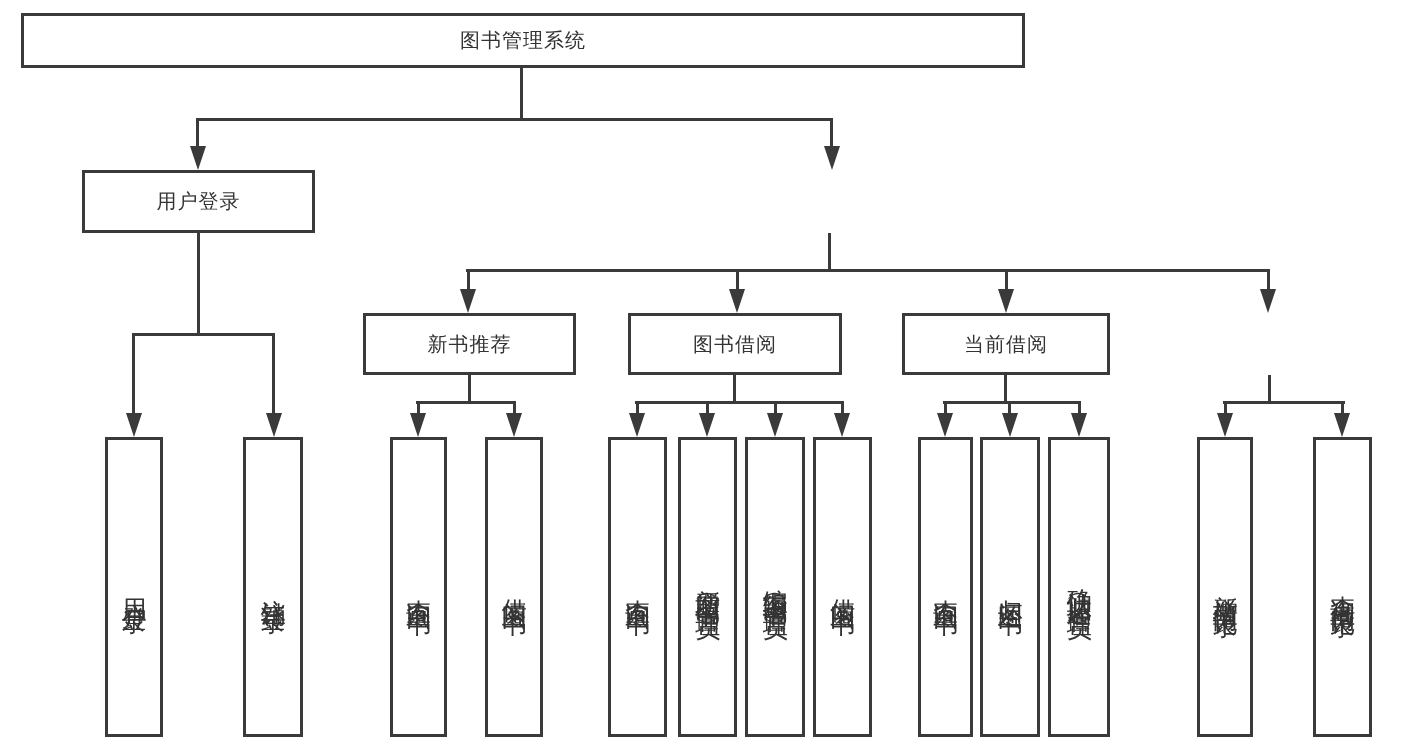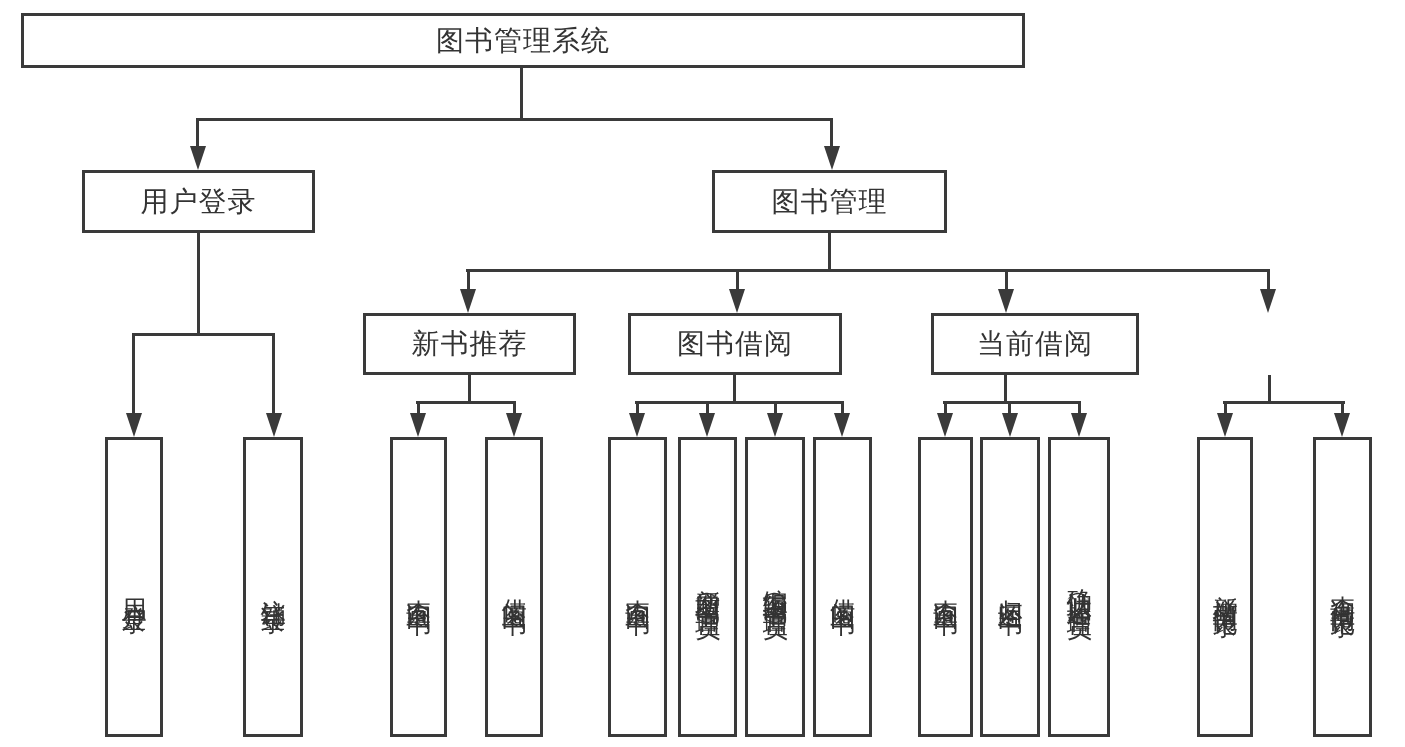--- a/index.html
+++ b/index.html
@@ -22,21 +22,21 @@
     position: absolute;
     box-sizing: border-box;
     border: 3px solid var(--line);
     background: #ffffff;
     display: flex;
     align-items: center;
     justify-content: center;
     color: var(--text);
   }
   .hlabel {
-    font-size: 28px;
+    font-size: 20px;
     letter-spacing: 1px;
     white-space: nowrap;
     color: var(--text);
   }
   .vtext {
     writing-mode: vertical-rl;
     text-orientation: mixed;
     font-size: 25px;
     letter-spacing: 4px;
     line-height: 1.1;
@@ -126,31 +126,28 @@
   <div class="v" style="left:1341px;top:401px;height:14px;"></div>
   <span class="arw" style="left:1334px;top:413px;"></span>
 
   <div class="box" style="left:21px;top:13px;width:1004px;height:55px;">
     <span class="hlabel">图书管理系统</span>
   </div>
 
   <div class="box" style="left:82px;top:170px;width:233px;height:63px;">
     <span class="hlabel">用户登录</span>
   </div>
-  <div class="box" style="left:712px;top:170px;width:235px;height:63px;">
-    <span class="hlabel">图书管理</span>
-  </div>
 
   <div class="box" style="left:363px;top:313px;width:213px;height:62px;">
     <span class="hlabel">新书推荐</span>
   </div>
   <div class="box" style="left:628px;top:313px;width:214px;height:62px;">
     <span class="hlabel">图书借阅</span>
   </div>
-  <div class="box" style="left:902px;top:313px;width:208px;height:62px;margin-left:29px;">
+  <div class="box" style="left:902px;top:313px;width:208px;height:62px;">
     <span class="hlabel">当前借阅</span>
   </div>
 
   <div class="box" style="left:105px;top:437px;width:58px;height:300px;">
     <span class="vtext">用户登录</span>
   </div>
   <div class="box" style="left:243px;top:437px;width:60px;height:300px;">
     <span class="vtext">注销登录</span>
   </div>
 

